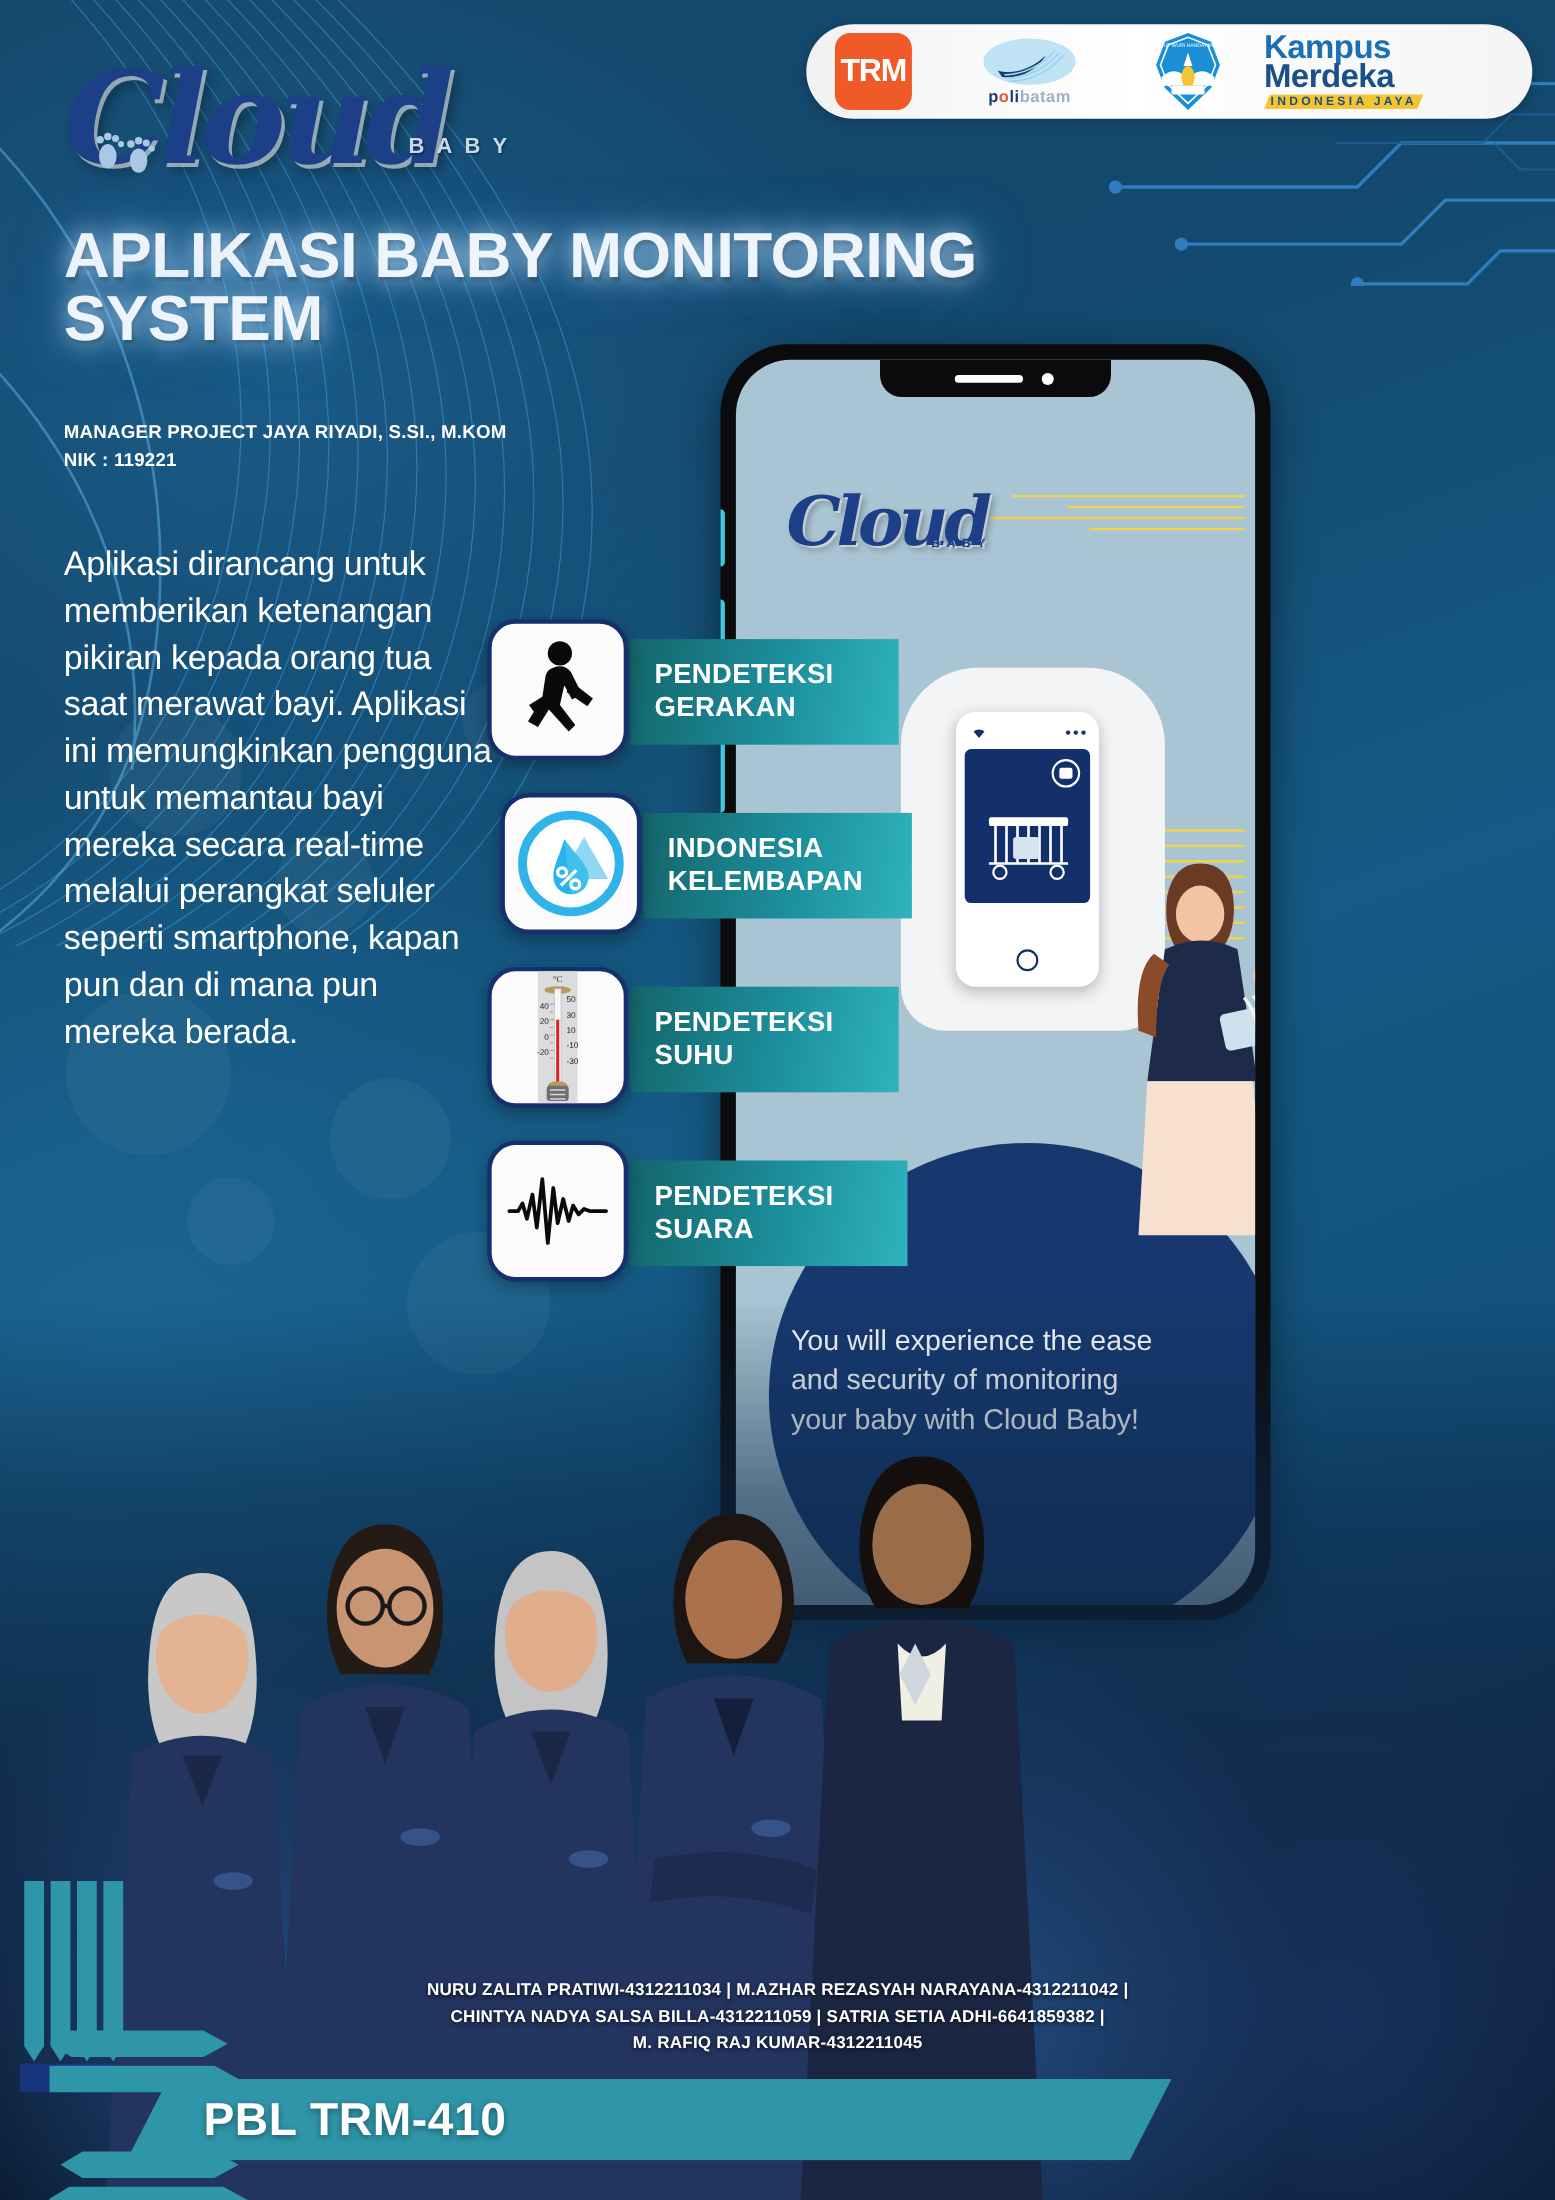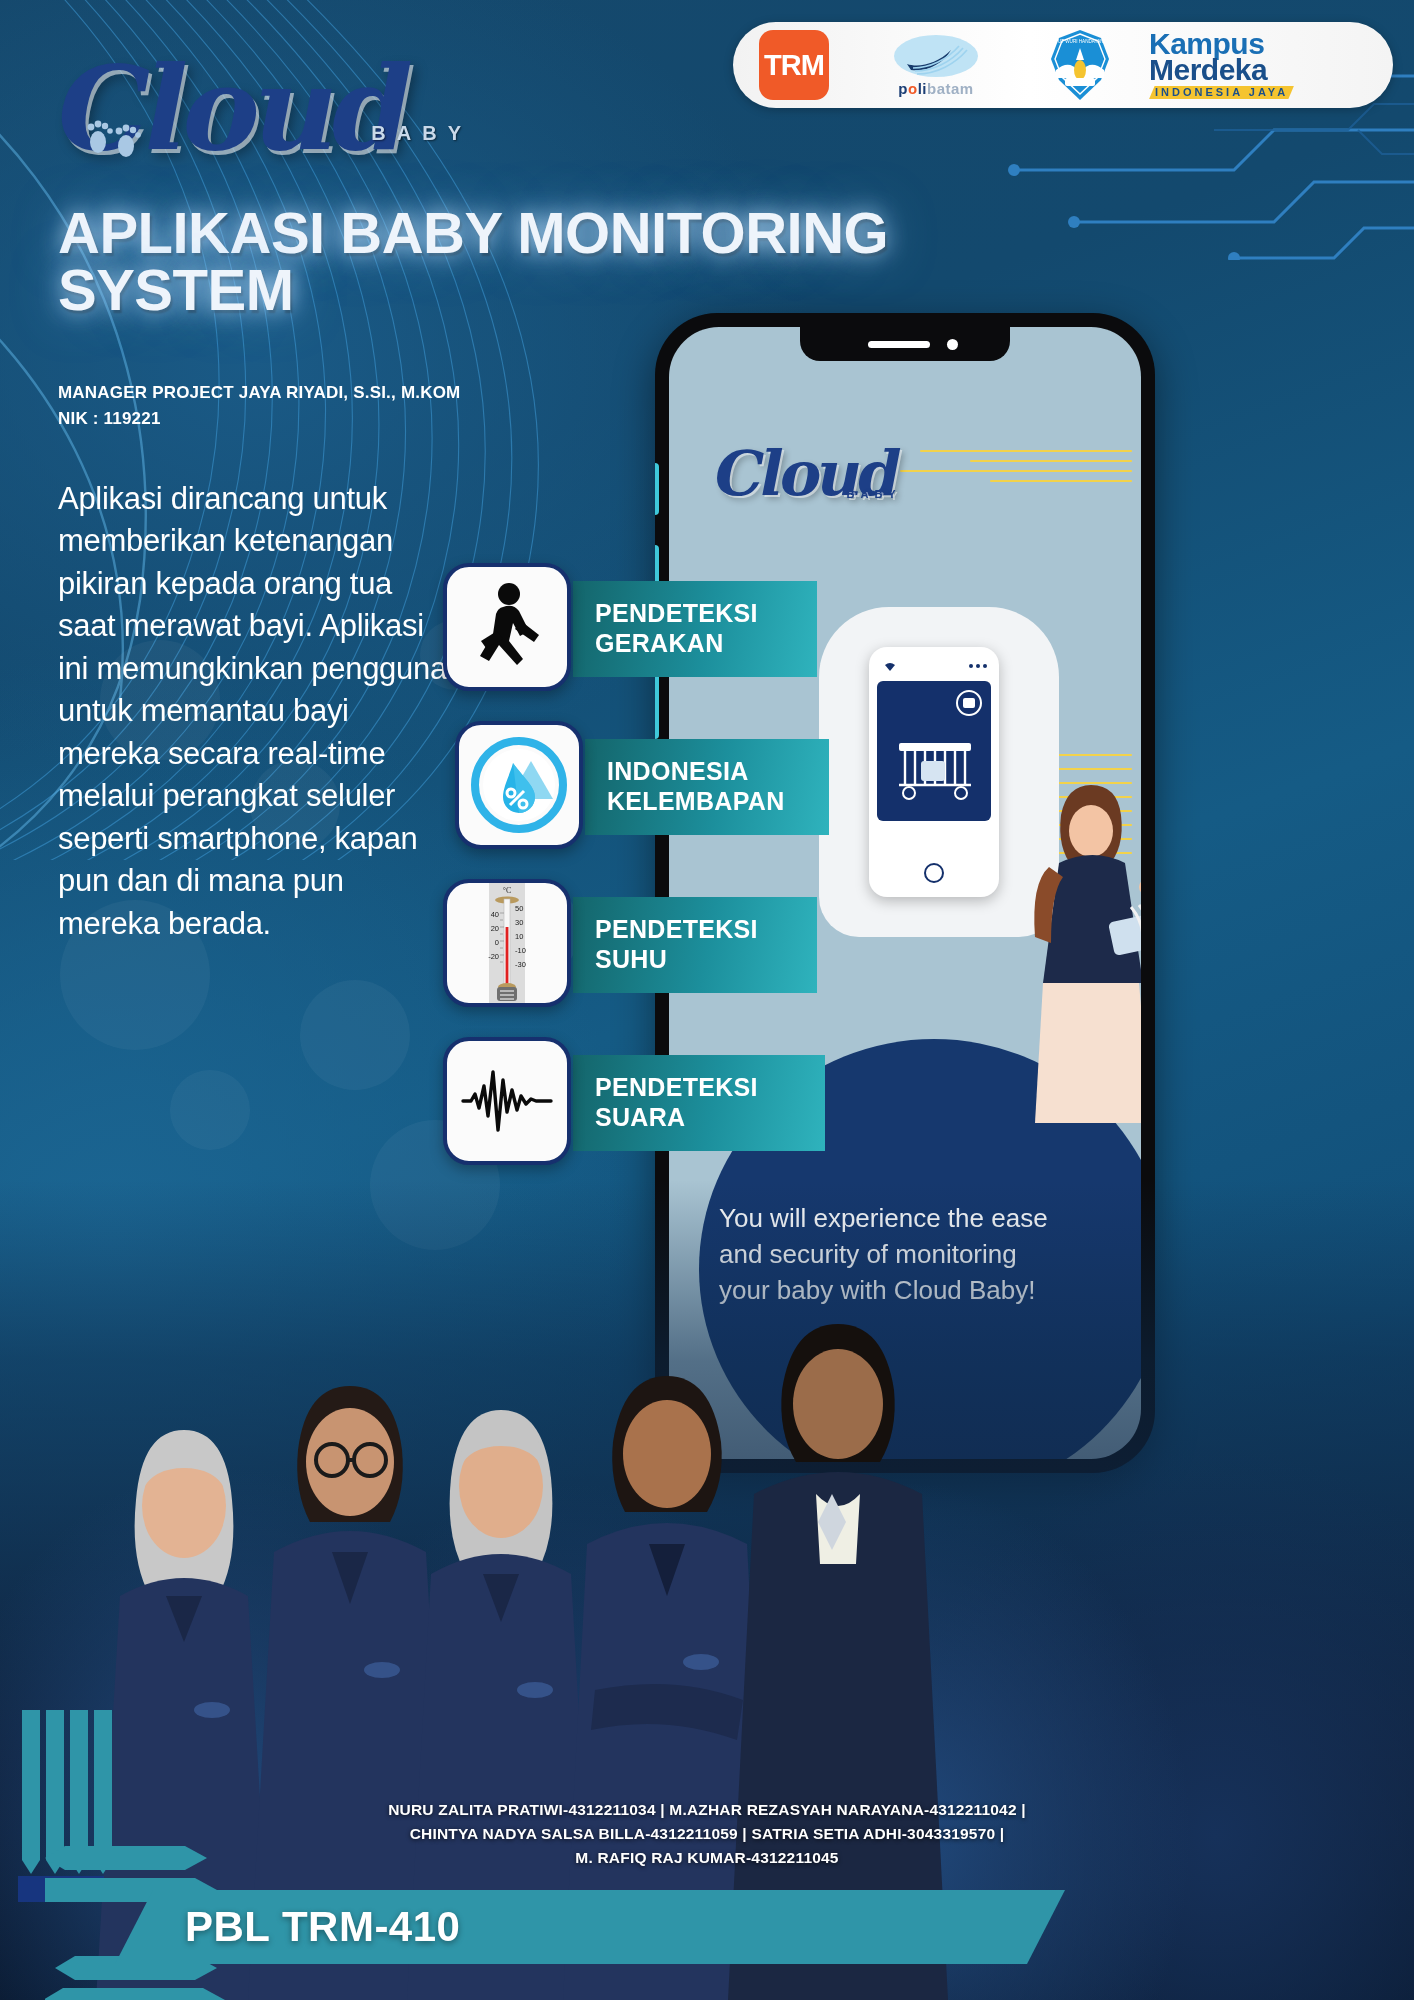--- a/index.html
+++ b/index.html
@@ -91,21 +91,21 @@
     text-shadow:0 0 22px rgba(190,225,255,0.95), 0 0 48px rgba(120,190,255,0.6), 2px 3px 2px rgba(0,0,0,.35);
   }
   .manager {
     position:absolute; left:58px; top:380px;
     font-size:17px; font-weight:bold; color:#ffffff; line-height:1.5;
     letter-spacing:0.2px;
   }
 
   
   .desc {
-    position:absolute; left:58px; top:478px; width:390px;
+    position:absolute; left:58px; top:492px; width:390px;
     font-size:31px; line-height:1.37; color:#ffffff; font-weight:300;
     letter-spacing:-0.3px;
   }
 
   
   .phone {
     position:absolute; left:655px; top:313px;
     width:500px; height:1160px;
     background:#0b0b0d; border-radius:62px;
     box-shadow:0 12px 40px rgba(0,0,0,0.45);
@@ -605,21 +605,21 @@
           <path d="M84,10 h18 l0,150 l-9,14 l-9,-14z"></path>
         </g>
       </svg>
     </div>
 
     <div class="navy-chip"></div>
   </div>
 
   <div class="credits">
     <div>NURU ZALITA PRATIWI-4312211034 | M.AZHAR REZASYAH NARAYANA-4312211042 |</div>
-    <div>CHINTYA NADYA SALSA BILLA-4312211059 | SATRIA SETIA ADHI-3043319570 |</div>
+    <div>CHINTYA NADYA SALSA BILLA-4312211059 | SATRIA SETIA ADHI-6641859382 |</div>
     <div>M. RAFIQ RAJ KUMAR-4312211045</div>
   </div>
 
   <div class="pbl-banner">
     <div class="pbl-arrows">
       <svg width="230" height="190" viewBox="0 0 230 190">
         <g fill="#2f95a8">
           <path d="M20,8 h120 l22,12 l-22,12 h-120 l-20,-12z"></path>
           <path d="M0,40 h150 l22,12 l-22,12 h-150 l-20,-12z"></path>
           <path d="M30,118 h120 l22,12 l-22,12 h-120 l-20,-12z"></path>

